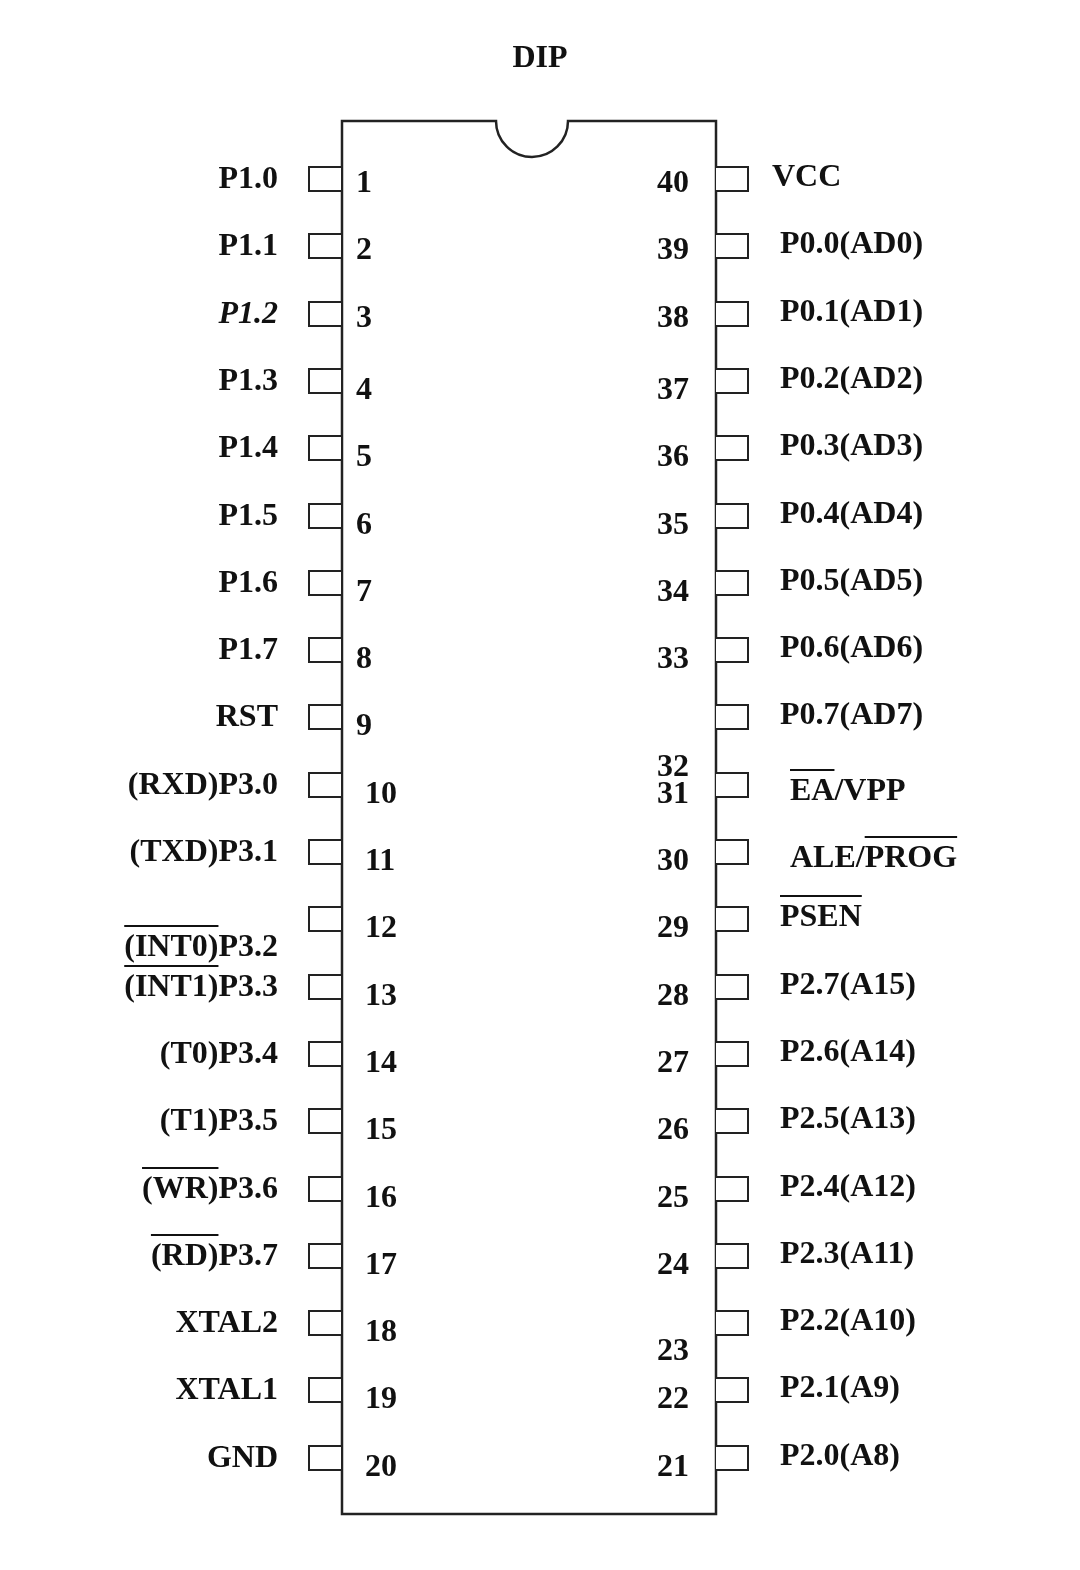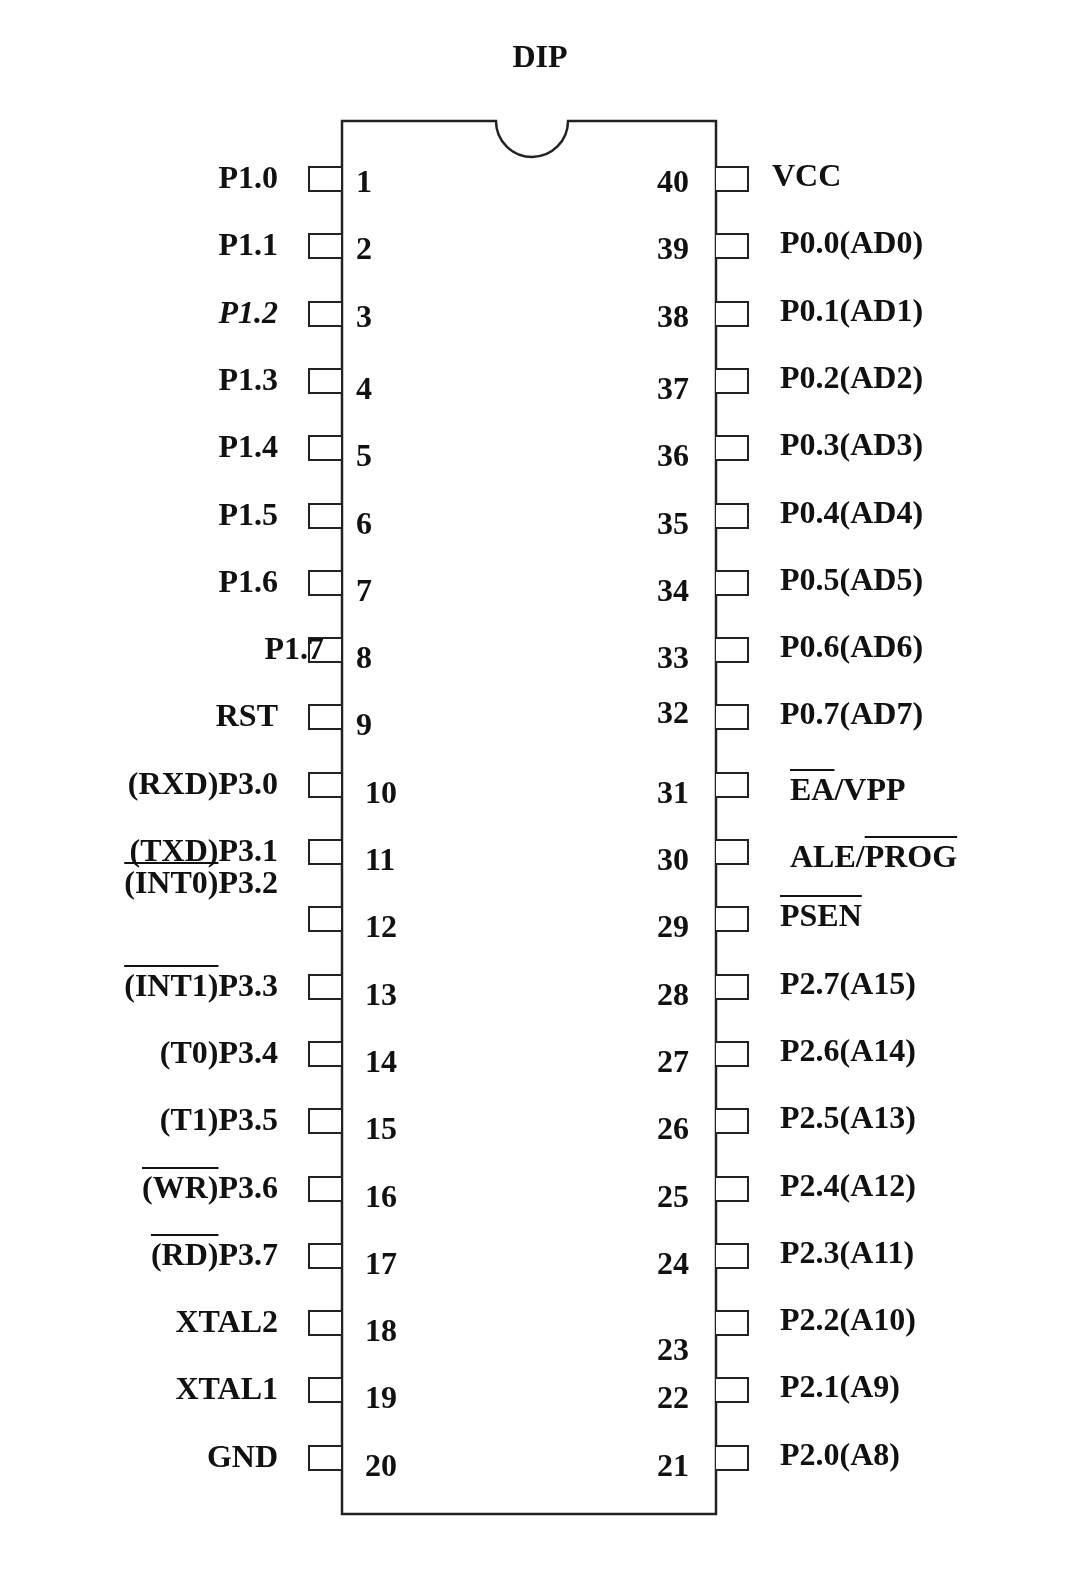--- a/index.html
+++ b/index.html
@@ -42,33 +42,33 @@
     <div class="pinnum" style="left: 356px; top: 438.2px;">5</div>
     <div class="pinlabel" style="right: 802px; top: 429.2px;">P1.4</div>
     <div class="pinbox left" style="left: 308px; top: 502.5px;"></div>
     <div class="pinnum" style="left: 356px; top: 505.5px;">6</div>
     <div class="pinlabel" style="right: 802px; top: 496.5px;">P1.5</div>
     <div class="pinbox left" style="left: 308px; top: 569.8px;"></div>
     <div class="pinnum" style="left: 356px; top: 572.8px;">7</div>
     <div class="pinlabel" style="right: 802px; top: 563.8px;">P1.6</div>
     <div class="pinbox left" style="left: 308px; top: 637.1px;"></div>
     <div class="pinnum" style="left: 356px; top: 640.1px;">8</div>
-    <div class="pinlabel" style="right: 756px; top: 631.1px;">P1.7</div>
+    <div class="pinlabel" style="right: 802px; top: 631.1px;">P1.7</div>
     <div class="pinbox left" style="left: 308px; top: 704.4px;"></div>
     <div class="pinnum" style="left: 356px; top: 707.4px;">9</div>
     <div class="pinlabel" style="right: 802px; top: 698.4px;">RST</div>
     <div class="pinbox left" style="left: 308px; top: 771.7px;"></div>
     <div class="pinnum" style="left: 365px; top: 774.7px;">10</div>
     <div class="pinlabel" style="right: 802px; top: 765.7px;">(RXD)P3.0</div>
     <div class="pinbox left" style="left: 308px; top: 839px;"></div>
     <div class="pinnum" style="left: 365px; top: 842px;">11</div>
     <div class="pinlabel" style="right: 802px; top: 833px;">(TXD)P3.1</div>
     <div class="pinbox left" style="left: 308px; top: 906.3px;"></div>
     <div class="pinnum" style="left: 365px; top: 909.3px;">12</div>
-    <div class="pinlabel" style="right: 802px; top: 865px;"><span></span><span class="ov">(INT0)</span><span>P3.2</span></div>
+    <div class="pinlabel" style="right: 802px; top: 928px;"><span></span><span class="ov">(INT0)</span><span>P3.2</span></div>
     <div class="pinbox left" style="left: 308px; top: 973.6px;"></div>
     <div class="pinnum" style="left: 365px; top: 976.6px;">13</div>
     <div class="pinlabel" style="right: 802px; top: 967.6px;"><span></span><span class="ov">(INT1)</span><span>P3.3</span></div>
     <div class="pinbox left" style="left: 308px; top: 1040.9px;"></div>
     <div class="pinnum" style="left: 365px; top: 1043.9px;">14</div>
     <div class="pinlabel" style="right: 802px; top: 1034.9px;">(T0)P3.4</div>
     <div class="pinbox left" style="left: 308px; top: 1108.2px;"></div>
     <div class="pinnum" style="left: 365px; top: 1111.2px;">15</div>
     <div class="pinlabel" style="right: 802px; top: 1102.2px;">(T1)P3.5</div>
     <div class="pinbox left" style="left: 308px; top: 1175.5px;"></div>
@@ -106,21 +106,21 @@
     <div class="pinbox right" style="left: 716px; top: 502.5px;"></div>
     <div class="pinnum" style="left: 657px; top: 505.5px;">35</div>
     <div class="pinlabel" style="left: 780px; top: 494.5px;">P0.4(AD4)</div>
     <div class="pinbox right" style="left: 716px; top: 569.8px;"></div>
     <div class="pinnum" style="left: 657px; top: 572.8px;">34</div>
     <div class="pinlabel" style="left: 780px; top: 561.8px;">P0.5(AD5)</div>
     <div class="pinbox right" style="left: 716px; top: 637.1px;"></div>
     <div class="pinnum" style="left: 657px; top: 640.1px;">33</div>
     <div class="pinlabel" style="left: 780px; top: 629.1px;">P0.6(AD6)</div>
     <div class="pinbox right" style="left: 716px; top: 704.4px;"></div>
-    <div class="pinnum" style="left: 657px; top: 695px;">32</div>
+    <div class="pinnum" style="left: 657px; top: 748px;">32</div>
     <div class="pinlabel" style="left: 780px; top: 696.4px;">P0.7(AD7)</div>
     <div class="pinbox right" style="left: 716px; top: 771.7px;"></div>
     <div class="pinnum" style="left: 657px; top: 774.7px;">31</div>
     <div class="pinlabel" style="left: 790px; top: 771.7px;"><span></span><span class="ov">EA</span><span>/VPP</span></div>
     <div class="pinbox right" style="left: 716px; top: 839px;"></div>
     <div class="pinnum" style="left: 657px; top: 842px;">30</div>
     <div class="pinlabel" style="left: 790px; top: 839px;"><span>ALE/</span><span class="ov">PROG</span><span></span></div>
     <div class="pinbox right" style="left: 716px; top: 906.3px;"></div>
     <div class="pinnum" style="left: 657px; top: 909.3px;">29</div>
     <div class="pinlabel" style="left: 780px; top: 898.3px;"><span></span><span class="ov">PSEN</span><span></span></div>

